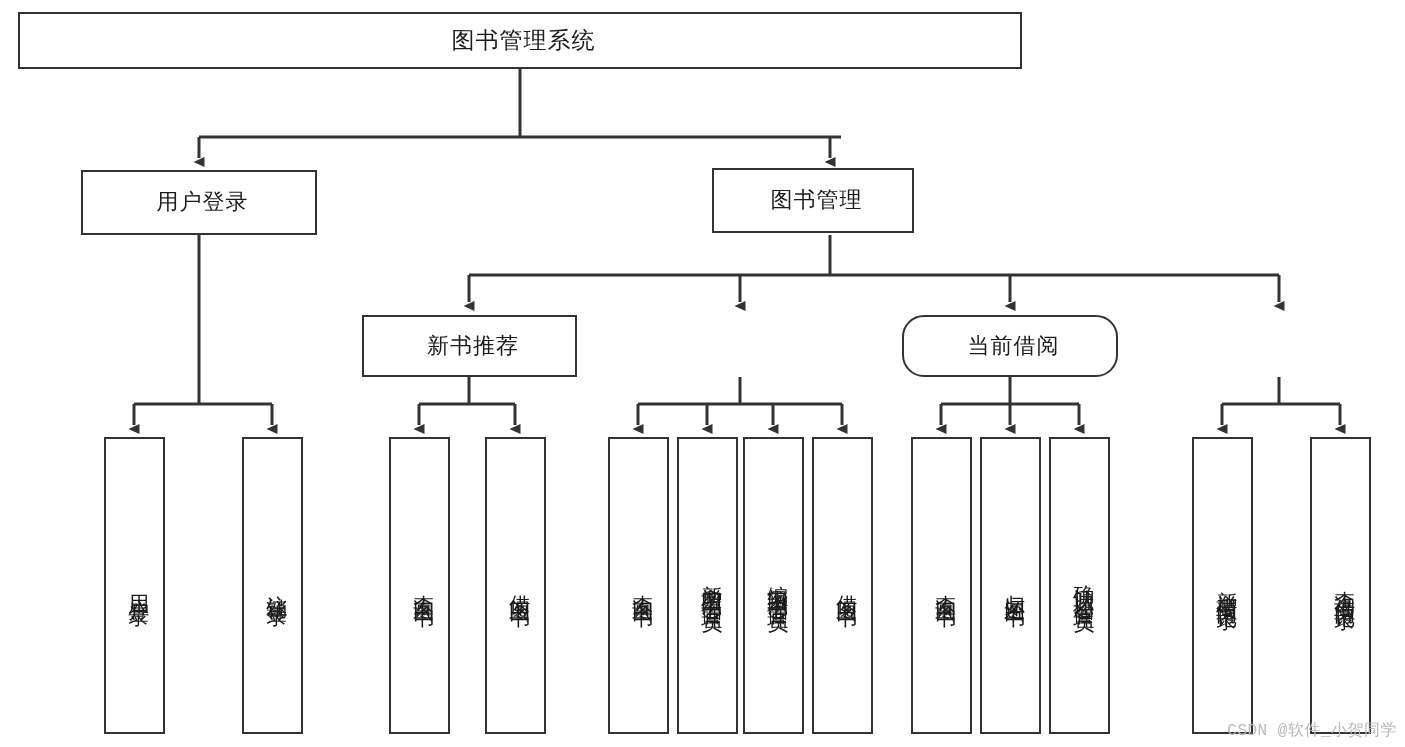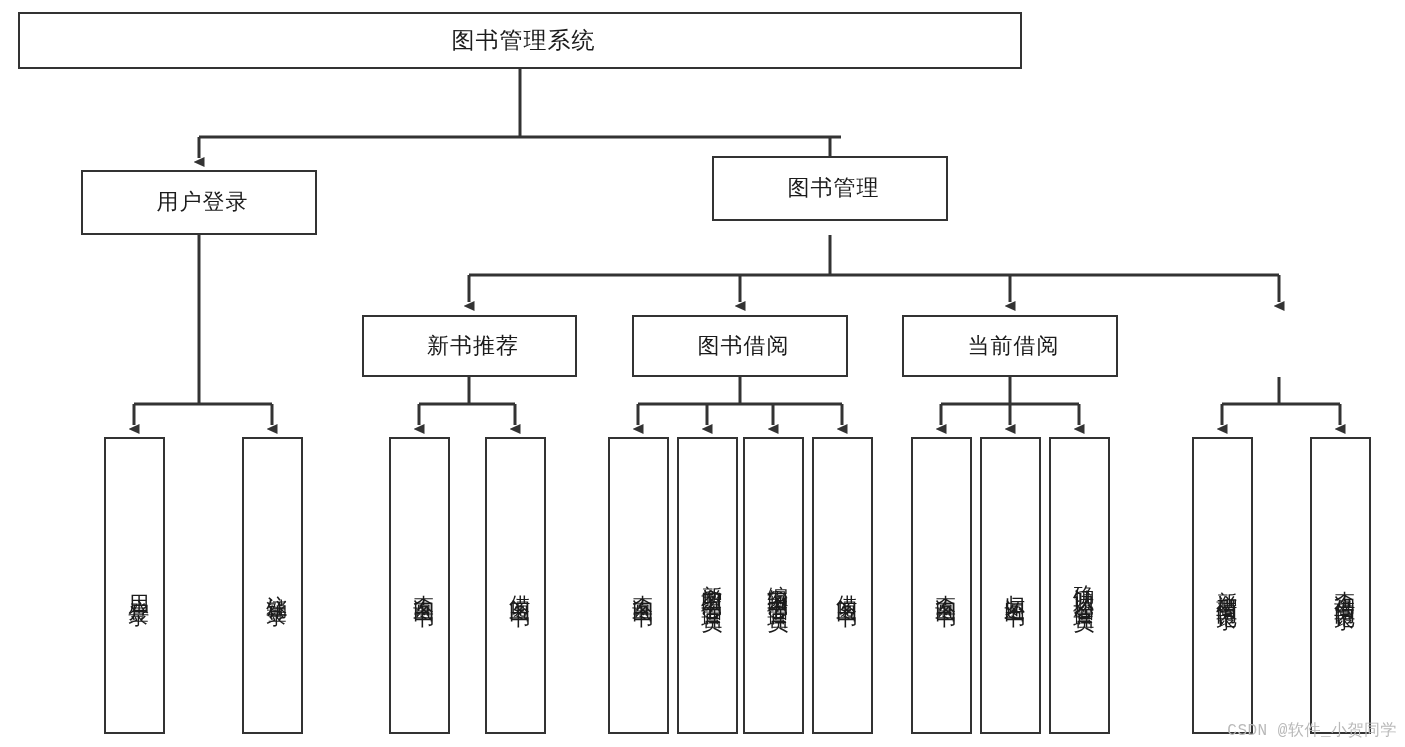--- a/index.html
+++ b/index.html
@@ -121,31 +121,28 @@
     </g>
   </svg>
 
   <div class="node root" style="left:18px; top:12px; width:1004px; height:57px;">
     <span class="node-label">图书管理系统</span>
   </div>
 
   <div class="node" style="left:81px; top:170px; width:236px; height:65px;">
     <span class="node-label">用户登录</span>
   </div>
-  <div class="node" style="left:712px; top:156px; width:236px; height:65px;">
+  <div class="node" style="left:712px; top:168px; width:202px; height:65px;">
     <span class="node-label">图书管理</span>
   </div>
 
   <div class="node" style="left:362px; top:315px; width:215px; height:62px;">
     <span class="node-label">新书推荐</span>
   </div>
-  <div class="node" style="left:632px; top:315px; width:216px; height:62px;">
-    <span class="node-label">图书借阅</span>
-  </div>
-  <div class="node" style="left:902px; top:315px; width:216px; height:62px;">
+  <div class="node" style="left:902px; top:315px; width:216px; height:62px;border-radius:22px;">
     <span class="node-label">当前借阅</span>
   </div>
 
   <div class="node vertical" style="left:104px; top:437px; width:61px; height:297px;">
     <span class="node-label">用户登录</span>
   </div>
   <div class="node vertical" style="left:242px; top:437px; width:61px; height:297px;">
     <span class="node-label">注销登录</span>
   </div>
 

